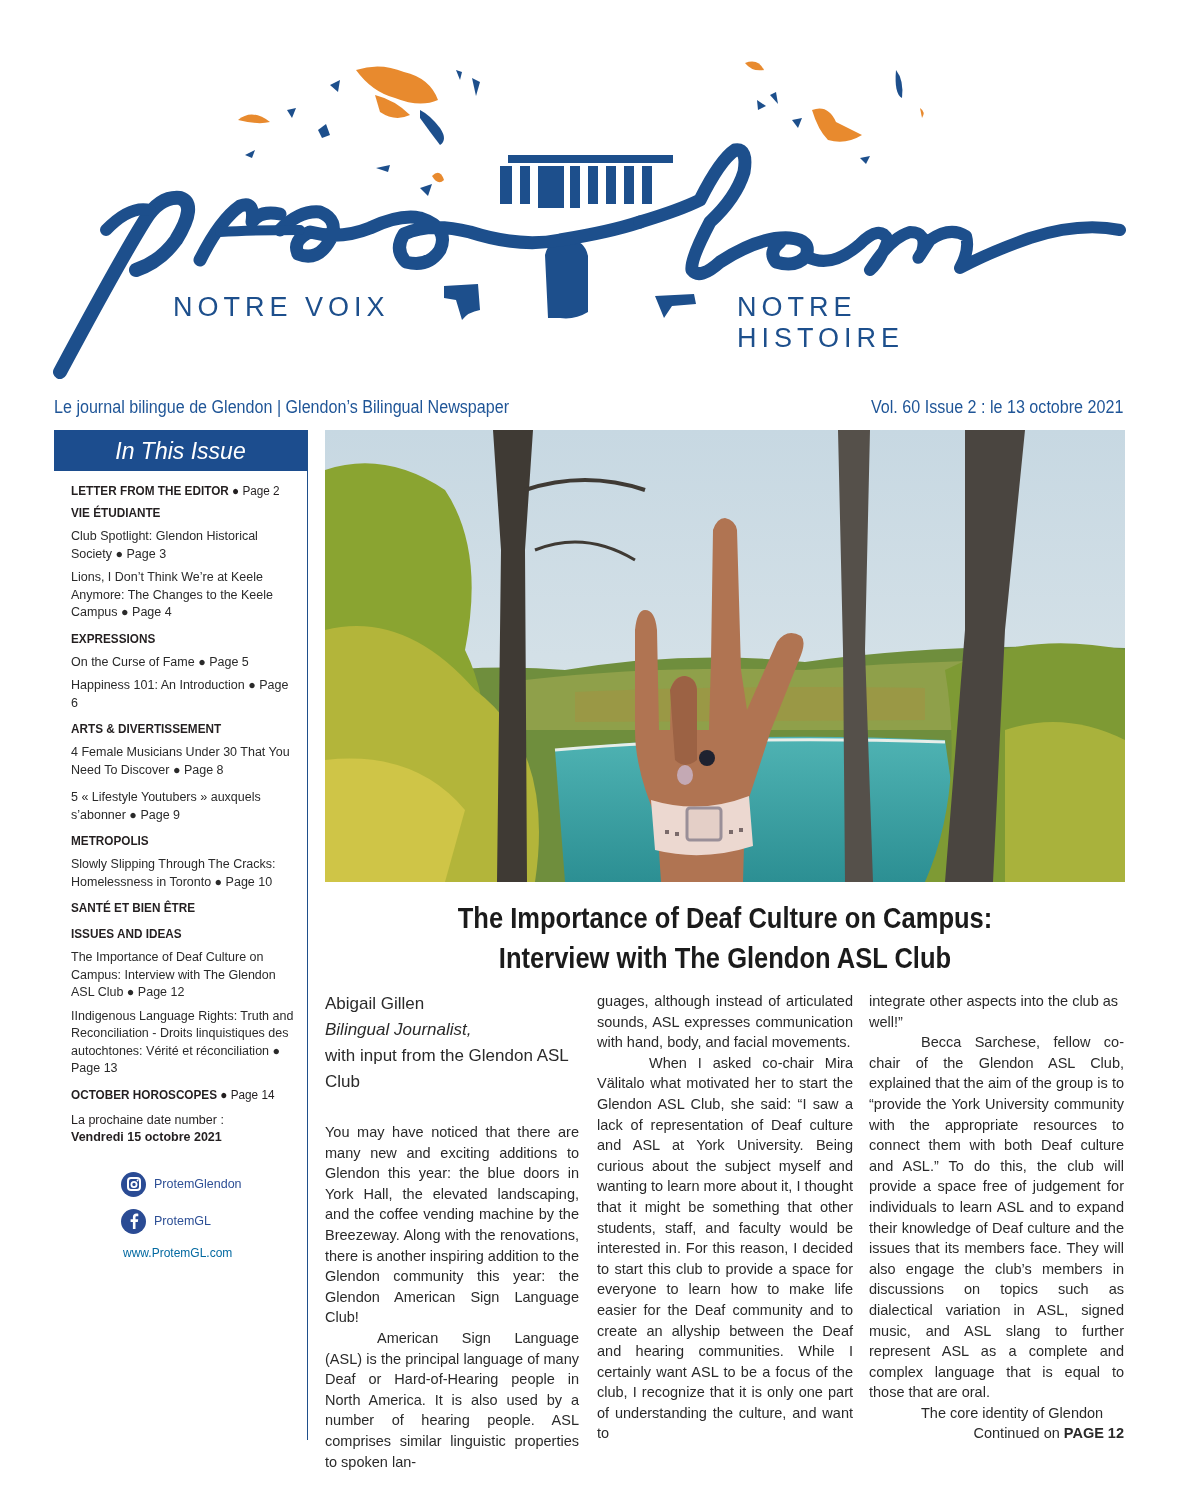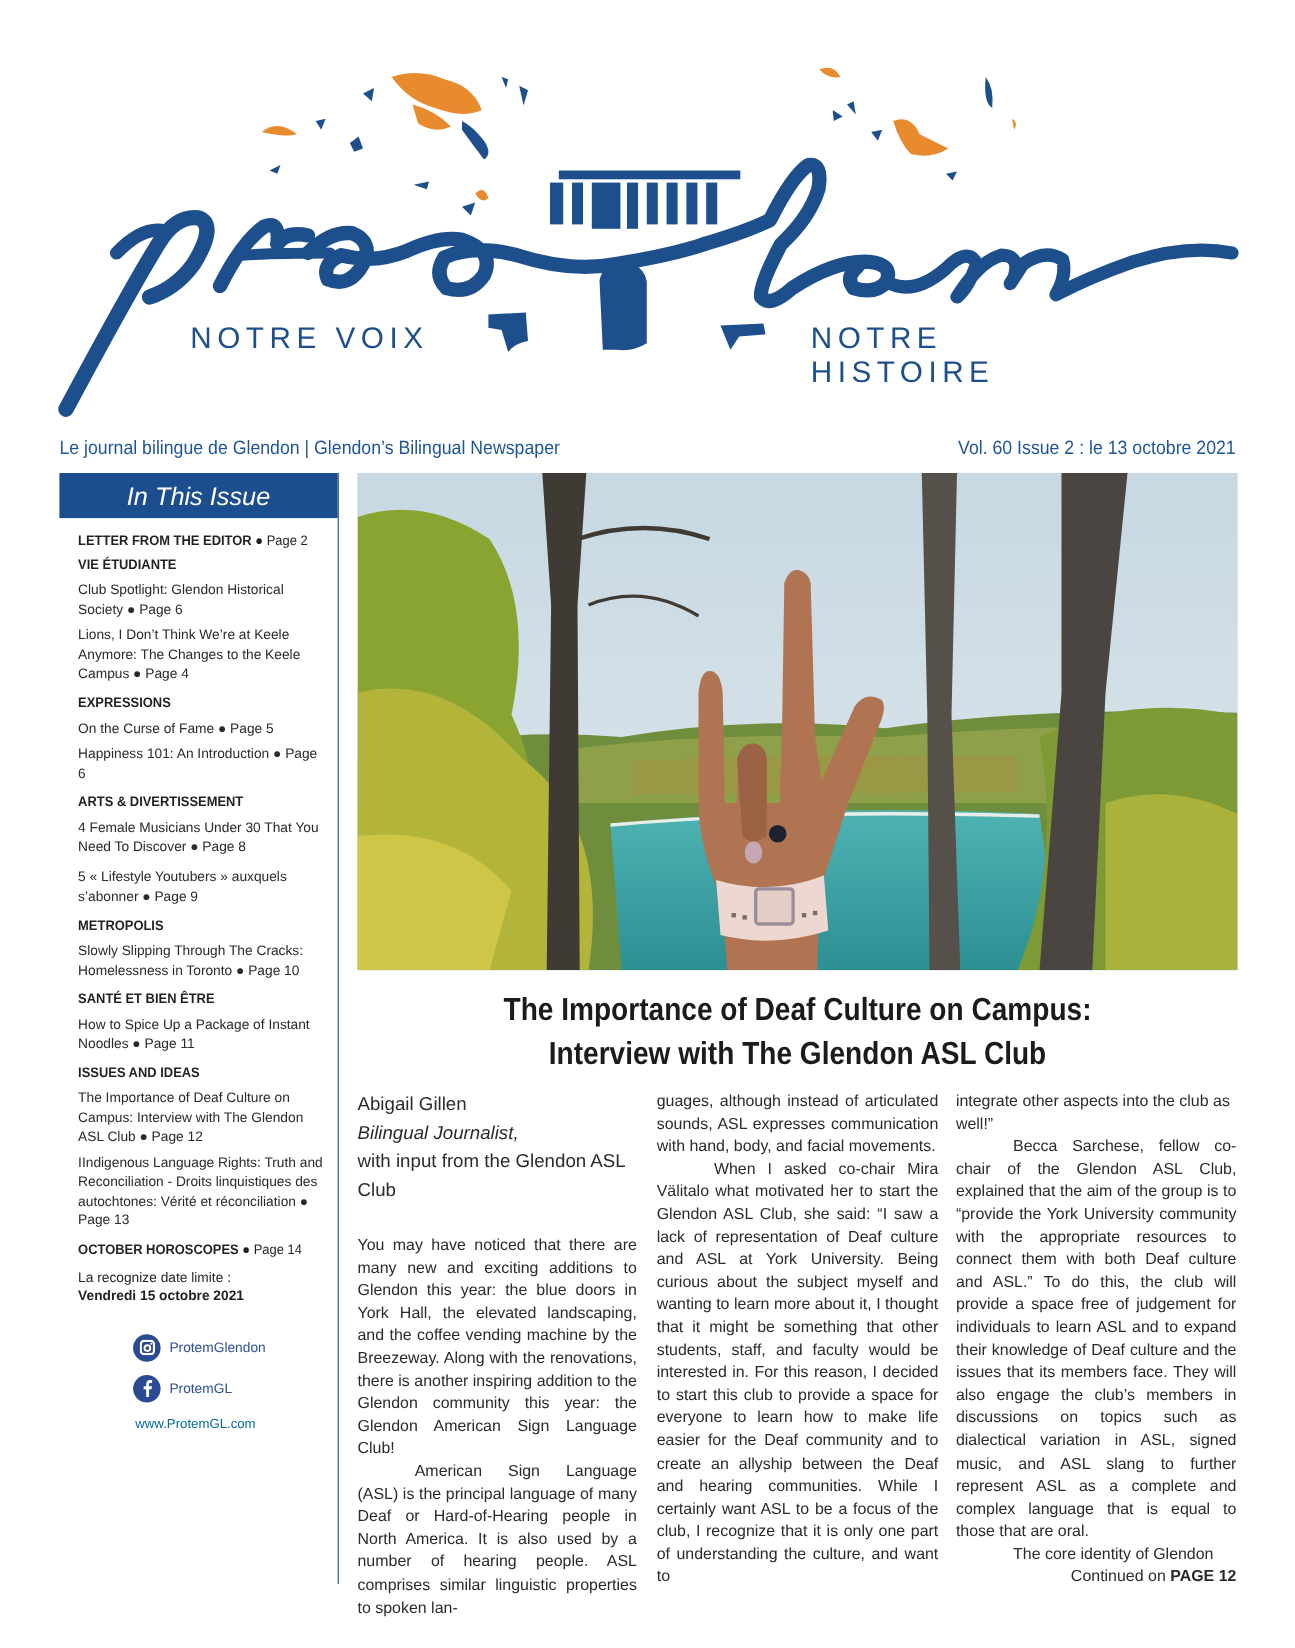--- a/index.html
+++ b/index.html
@@ -115,54 +115,53 @@
 <aside class="sidebar">
   <div class="sidebar-head">In This Issue</div>
   <div class="toc">
 
     <div class="sec">
       <span>LETTER FROM THE EDITOR</span>
       <span class="pg">● Page 2</span>
     </div>
 
     <div class="sec">VIE ÉTUDIANTE</div>
-    <div class="item">Club Spotlight: Glendon Historical Society ● Page 6</div>
+    <div class="item">Club Spotlight: Glendon Historical Society ● Page 3</div>
     <div class="item">Lions, I Don’t Think We’re at Keele Anymore: The Changes to the Keele Campus ● Page 4</div>
     <div class="gap"></div>
 
     <div class="sec">EXPRESSIONS</div>
     <div class="item">On the Curse of Fame ● Page 5</div>
     <div class="item">Happiness 101: An Introduction ● Page 6</div>
     <div class="gap"></div>
 
     <div class="sec">ARTS &amp; DIVERTISSEMENT</div>
     <div class="item">4 Female Musicians Under 30 That You Need To Discover ● Page 8</div>
     <div class="item" style="margin-top:10px">5 « Lifestyle Youtubers » auxquels s’abonner ● Page 9</div>
     <div class="gap"></div>
 
     <div class="sec">METROPOLIS</div>
     <div class="item">Slowly Slipping Through The Cracks: Homelessness in Toronto ● Page 10</div>
     <div class="gap"></div>
 
     <div class="sec">SANTÉ ET BIEN ÊTRE</div>
-    <div class="item">How to Spice Up a Package of Instant Noodles ● Page 11</div>
     <div class="gap"></div>
 
     <div class="sec">ISSUES AND IDEAS</div>
     <div class="item">The Importance of Deaf Culture on Campus: Interview with The Glendon ASL Club ● Page 12</div>
     <div class="item">IIndigenous Language Rights: Truth and Reconciliation - Droits linquistiques des autochtones: Vérité et réconciliation ● Page 13</div>
     <div class="gap"></div>
 
     <div class="sec">
       <span>OCTOBER HOROSCOPES</span>
       <span class="pg">● Page 14</span>
     </div>
 
     <div class="deadline">
-      <span>La recognize date limite :</span>
+      <span>La prochaine date number :</span>
       <b>Vendredi 15 octobre 2021</b>
     </div>
 
     <div class="social">
       <div class="social-row">
         <span class="social-icon">
           <svg width="14" height="14" viewBox="0 0 14 14">
               <rect x="1" y="1" width="12" height="12" rx="3" fill="none" stroke="#fff" stroke-width="2"></rect>
               <circle cx="7" cy="7.5" r="2.6" fill="none" stroke="#fff" stroke-width="1.8"></circle>
               <circle cx="10.5" cy="3.5" r="0.9" fill="#fff"></circle>

